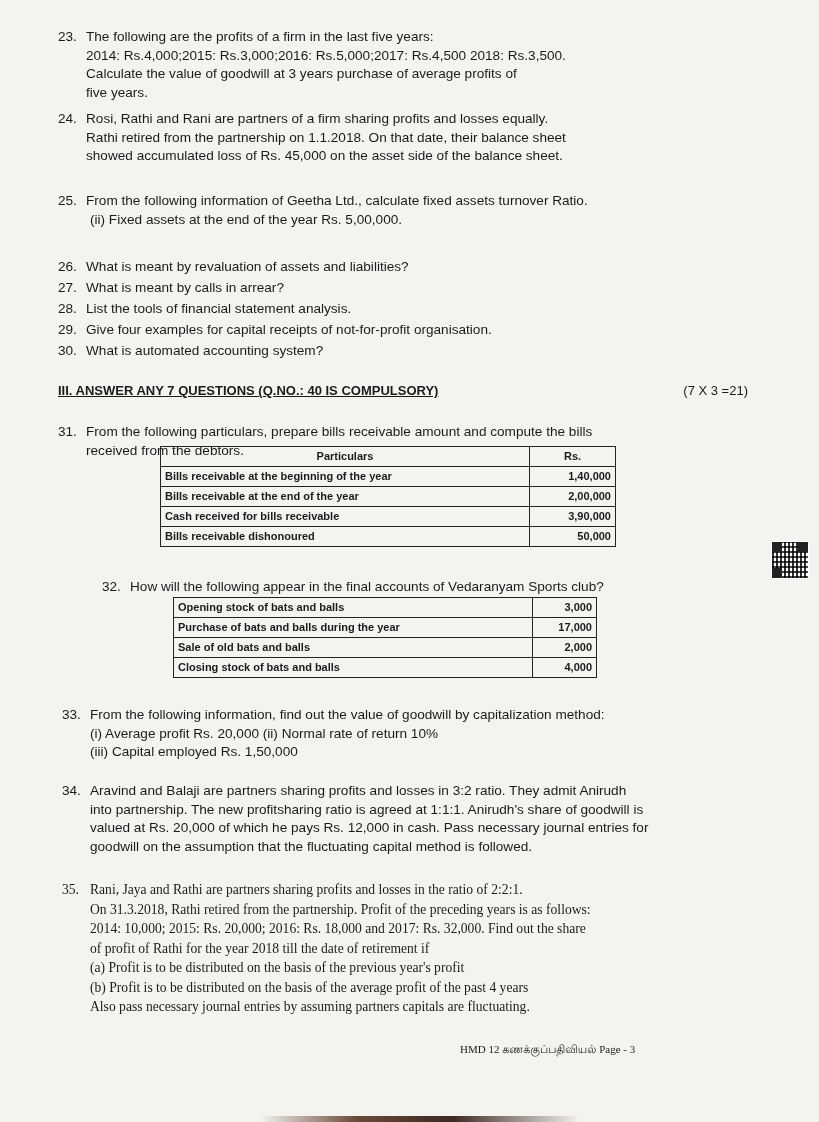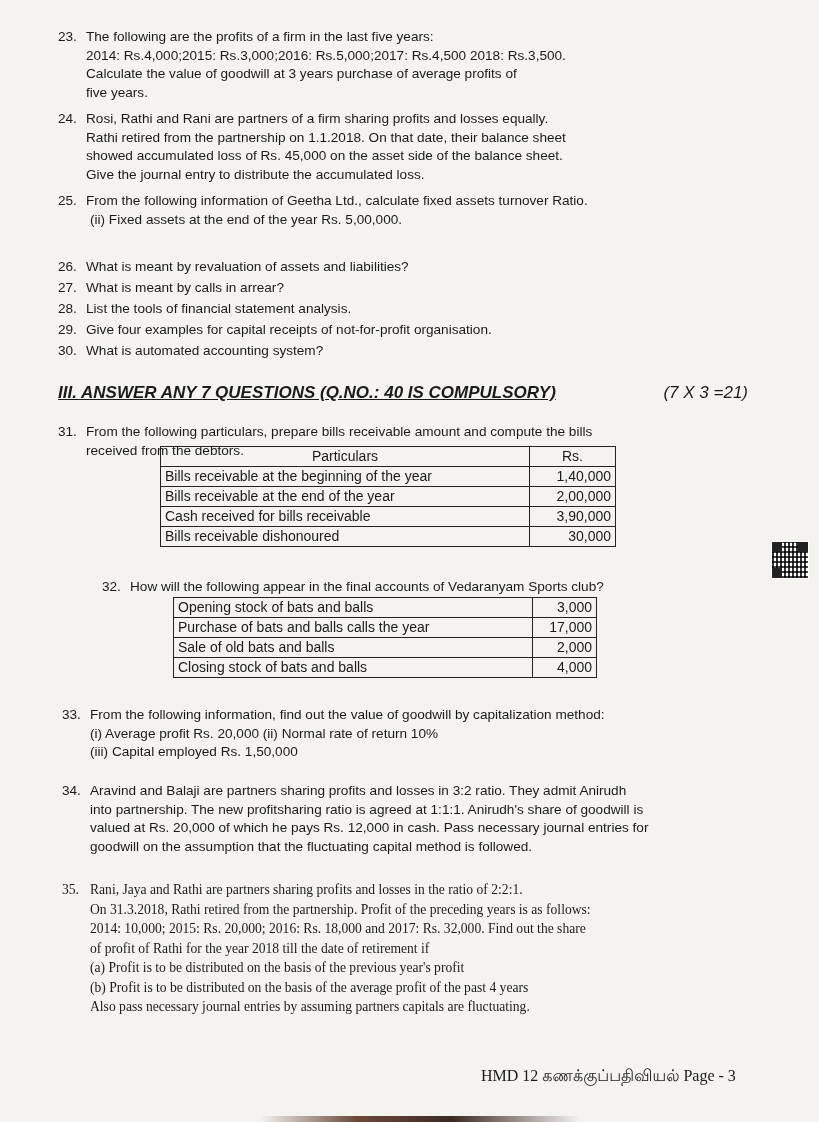--- a/index.html
+++ b/index.html
@@ -11,42 +11,42 @@
     position: relative;
   }
   .page { position: absolute; left: 0; top: 0; width: 819px; height: 1122px; }
   .q { position: absolute; left: 58px; font-size: 13.6px; line-height: 18.5px; width: 700px; }
   .q .num { display: inline-block; width: 28px; }
   .q .line { white-space: nowrap; }
   .q .ind { padding-left: 28px; }
   .q .ind2 { padding-left: 32px; }
   .section-head {
     position: absolute; left: 58px; top: 383px; width: 690px;
-    font-size: 17px; font-weight: bold; white-space: nowrap; font-style: italic;
+    font-size: 13px; font-weight: bold; white-space: nowrap;
   }
   .section-head .title { text-decoration: underline; }
   .section-head .marks { position: absolute; right: 0; top: 0; font-weight: normal; }
-  table.tbl { position: absolute; border-collapse: collapse; font-size: 14px; }
+  table.tbl { position: absolute; border-collapse: collapse; font-size: 11px; font-weight: bold; }
   table.tbl td { border: 1px solid #222; padding: 0 4px; height: 19px; line-height: 19px; white-space: nowrap; }
   table.tbl td.amt { text-align: right; }
   table.tbl td.hd { text-align: center; }
   .qr {
     position: absolute; left: 771px; top: 541px; width: 36px; height: 36px;
     background:
       linear-gradient(#222,#222) 0 0/10px 10px no-repeat,
       linear-gradient(#222,#222) 26px 0/10px 10px no-repeat,
       linear-gradient(#222,#222) 0 26px/10px 10px no-repeat,
       repeating-linear-gradient(90deg,#333 0 2px,#fff 2px 4px),
       repeating-linear-gradient(0deg,#444 0 2px,#fff 2px 5px);
     background-blend-mode: normal, normal, normal, multiply, normal;
     border: 1px solid #fff;
   }
   .footer {
-    position: absolute; left: 481px; top: 1043px;
-    font-family: "Liberation Serif", serif; font-size: 16px; white-space: nowrap; margin-top: 24px;
+    position: absolute; left: 460px; top: 1043px;
+    font-family: "Liberation Serif", serif; font-size: 11px; white-space: nowrap;
   }
   .smudge {
     position: absolute; left: 260px; top: 1116px; width: 320px; height: 6px;
     background: linear-gradient(90deg, transparent, #6b4a3a 30%, #3d2a22 60%, transparent);
     border-radius: 3px;
   }
 </style>
 </head>
 <body>
 
@@ -56,21 +56,20 @@
     <div class="line"><span class="num">23.</span><span>The following are the profits of a firm in the last five years:</span></div>
     <div class="line ind">2014: Rs.4,000;2015: Rs.3,000;2016: Rs.5,000;2017: Rs.4,500 2018: Rs.3,500.</div>
     <div class="line ind">Calculate the value of goodwill at 3 years purchase of average profits of</div>
     <div class="line ind">five years.</div>
   </div>
 
   <div class="q" style="top:110px;">
     <div class="line"><span class="num">24.</span><span>Rosi, Rathi and Rani are partners of a firm sharing profits and losses equally.</span></div>
     <div class="line ind">Rathi retired from the partnership on 1.1.2018. On that date, their balance sheet</div>
     <div class="line ind">showed accumulated loss of Rs. 45,000 on the asset side of the balance sheet.</div>
-    <div class="line ind">Give the journal entry to distribute the accumulated loss.</div>
   </div>
 
   <div class="q" style="top:192px;">
     <div class="line"><span class="num">25.</span><span>From the following information of Geetha Ltd., calculate fixed assets turnover Ratio.</span></div>
     <div class="line ind2">(ii) Fixed assets at the end of the year Rs. 5,00,000.</div>
   </div>
 
   <div class="q" style="top:258px;">
     <div class="line"><span class="num">26.</span><span>What is meant by revaluation of assets and liabilities?</span></div>
   </div>
@@ -109,38 +108,38 @@
     <tr>
       <td>Bills receivable at the end of the year</td>
       <td class="amt">2,00,000</td>
     </tr>
     <tr>
       <td>Cash received for bills receivable</td>
       <td class="amt">3,90,000</td>
     </tr>
     <tr>
       <td>Bills receivable dishonoured</td>
-      <td class="amt">30,000</td>
+      <td class="amt">50,000</td>
     </tr>
   </tbody>
     </table>
 
   <div class="qr"></div>
 
   <div class="q" style="top:578px;margin-left:44px;">
     <div class="line"><span class="num">32.</span><span>How will the following appear in the final accounts of Vedaranyam Sports club?</span></div>
   </div>
   <table class="tbl" style="left:173px; top:597px; width:424px;">
     <tbody>
         <tr>
       <td style="width:350px;">Opening stock of bats and balls</td>
       <td class="amt">3,000</td>
     </tr>
     <tr>
-      <td>Purchase of bats and balls calls the year</td>
+      <td>Purchase of bats and balls during the year</td>
       <td class="amt">17,000</td>
     </tr>
     <tr>
       <td>Sale of old bats and balls</td>
       <td class="amt">2,000</td>
     </tr>
     <tr>
       <td>Closing stock of bats and balls</td>
       <td class="amt">4,000</td>
     </tr>

